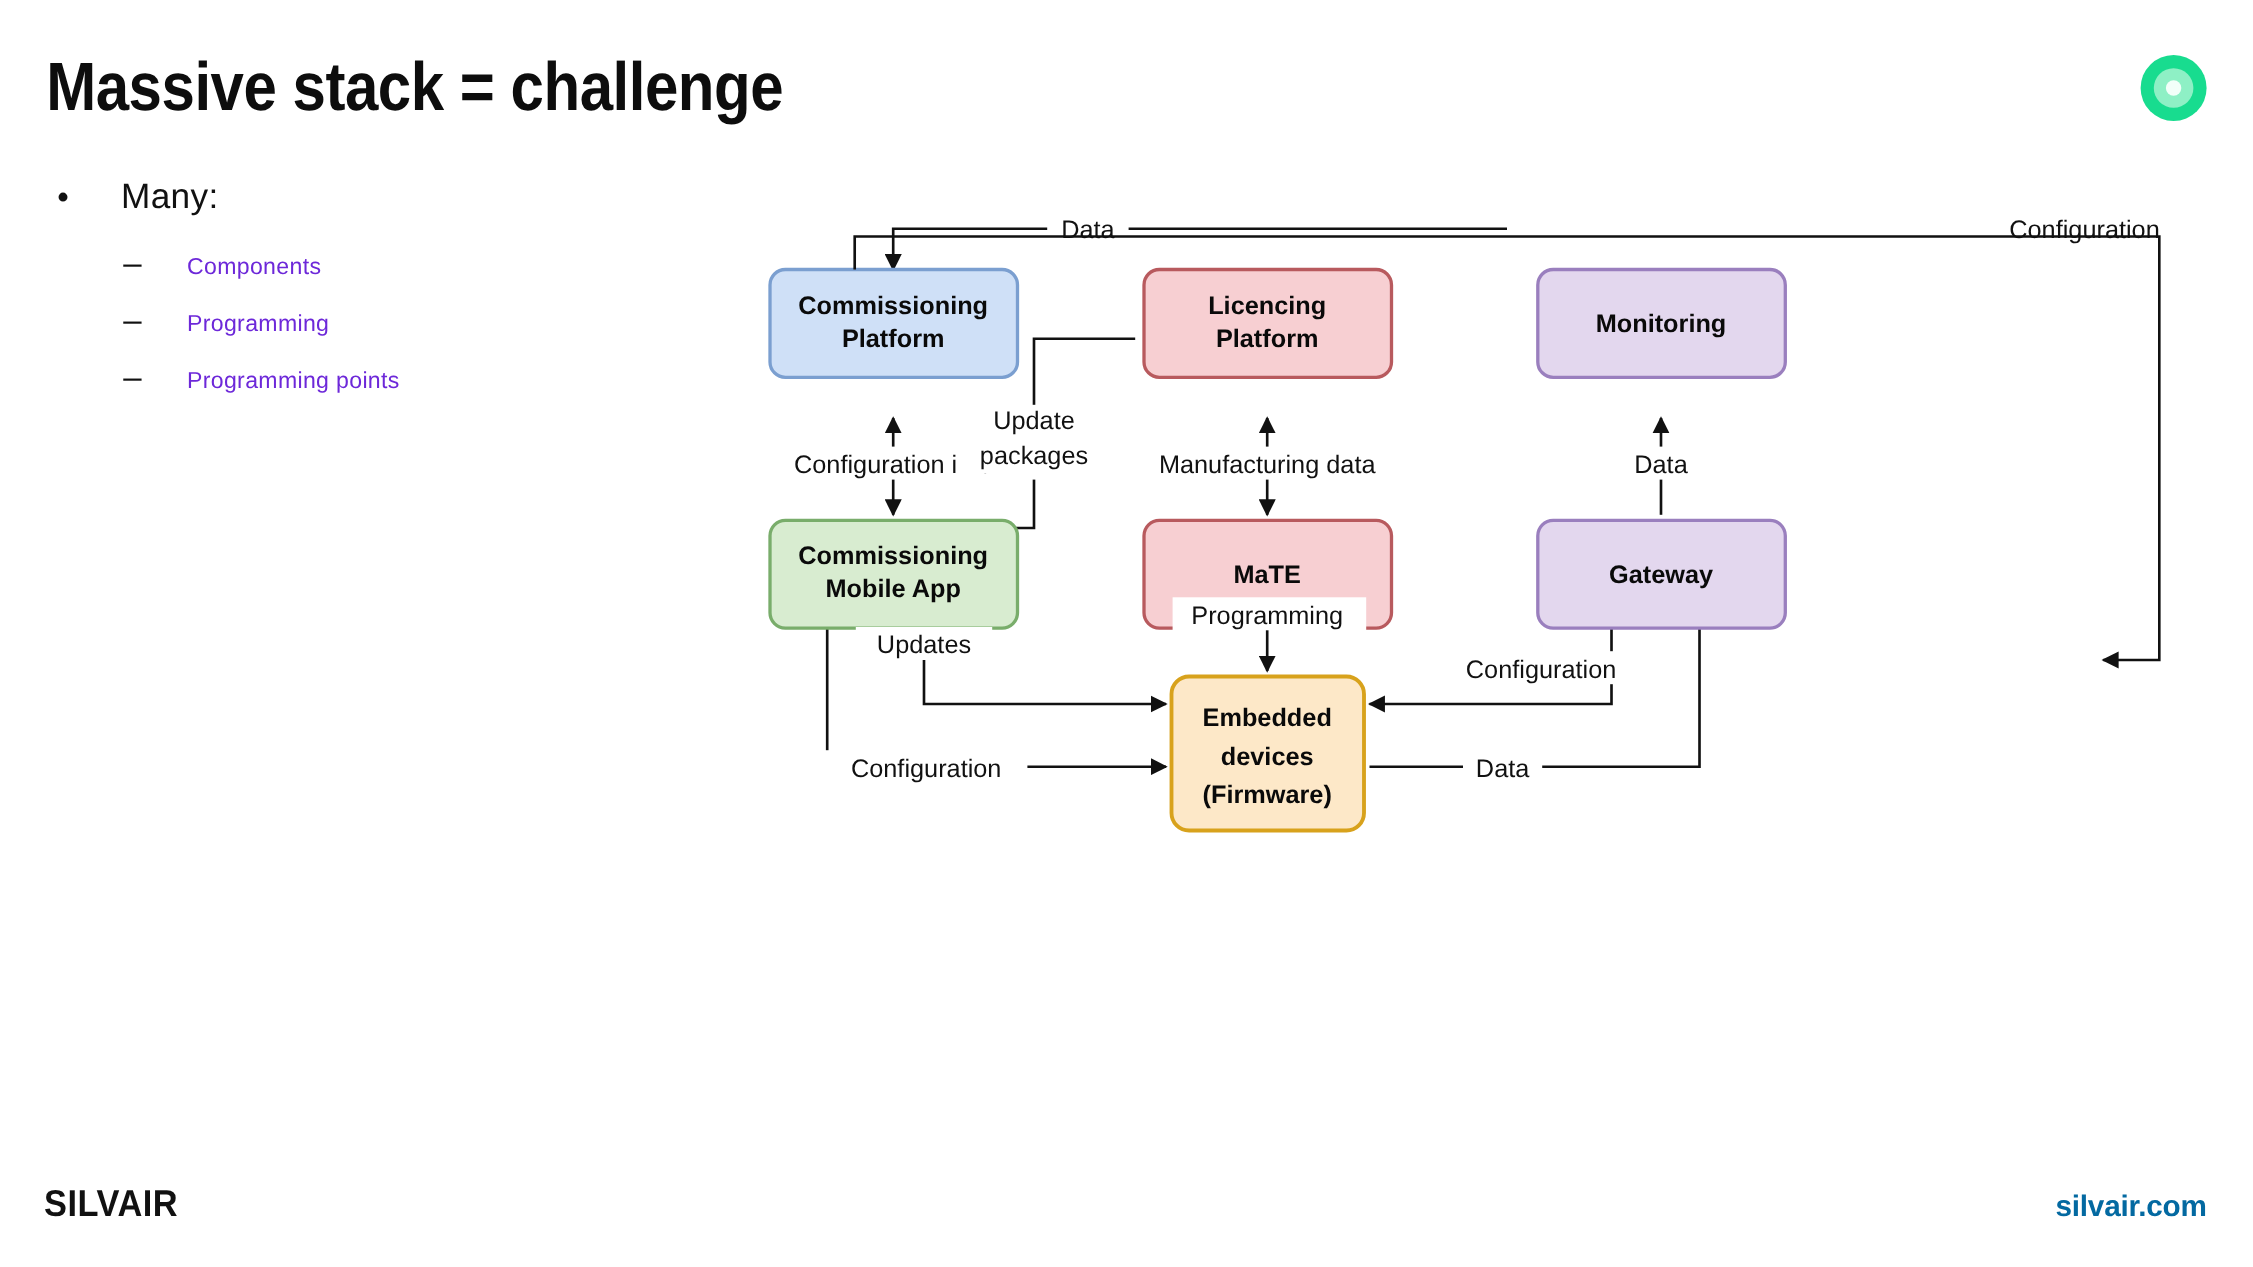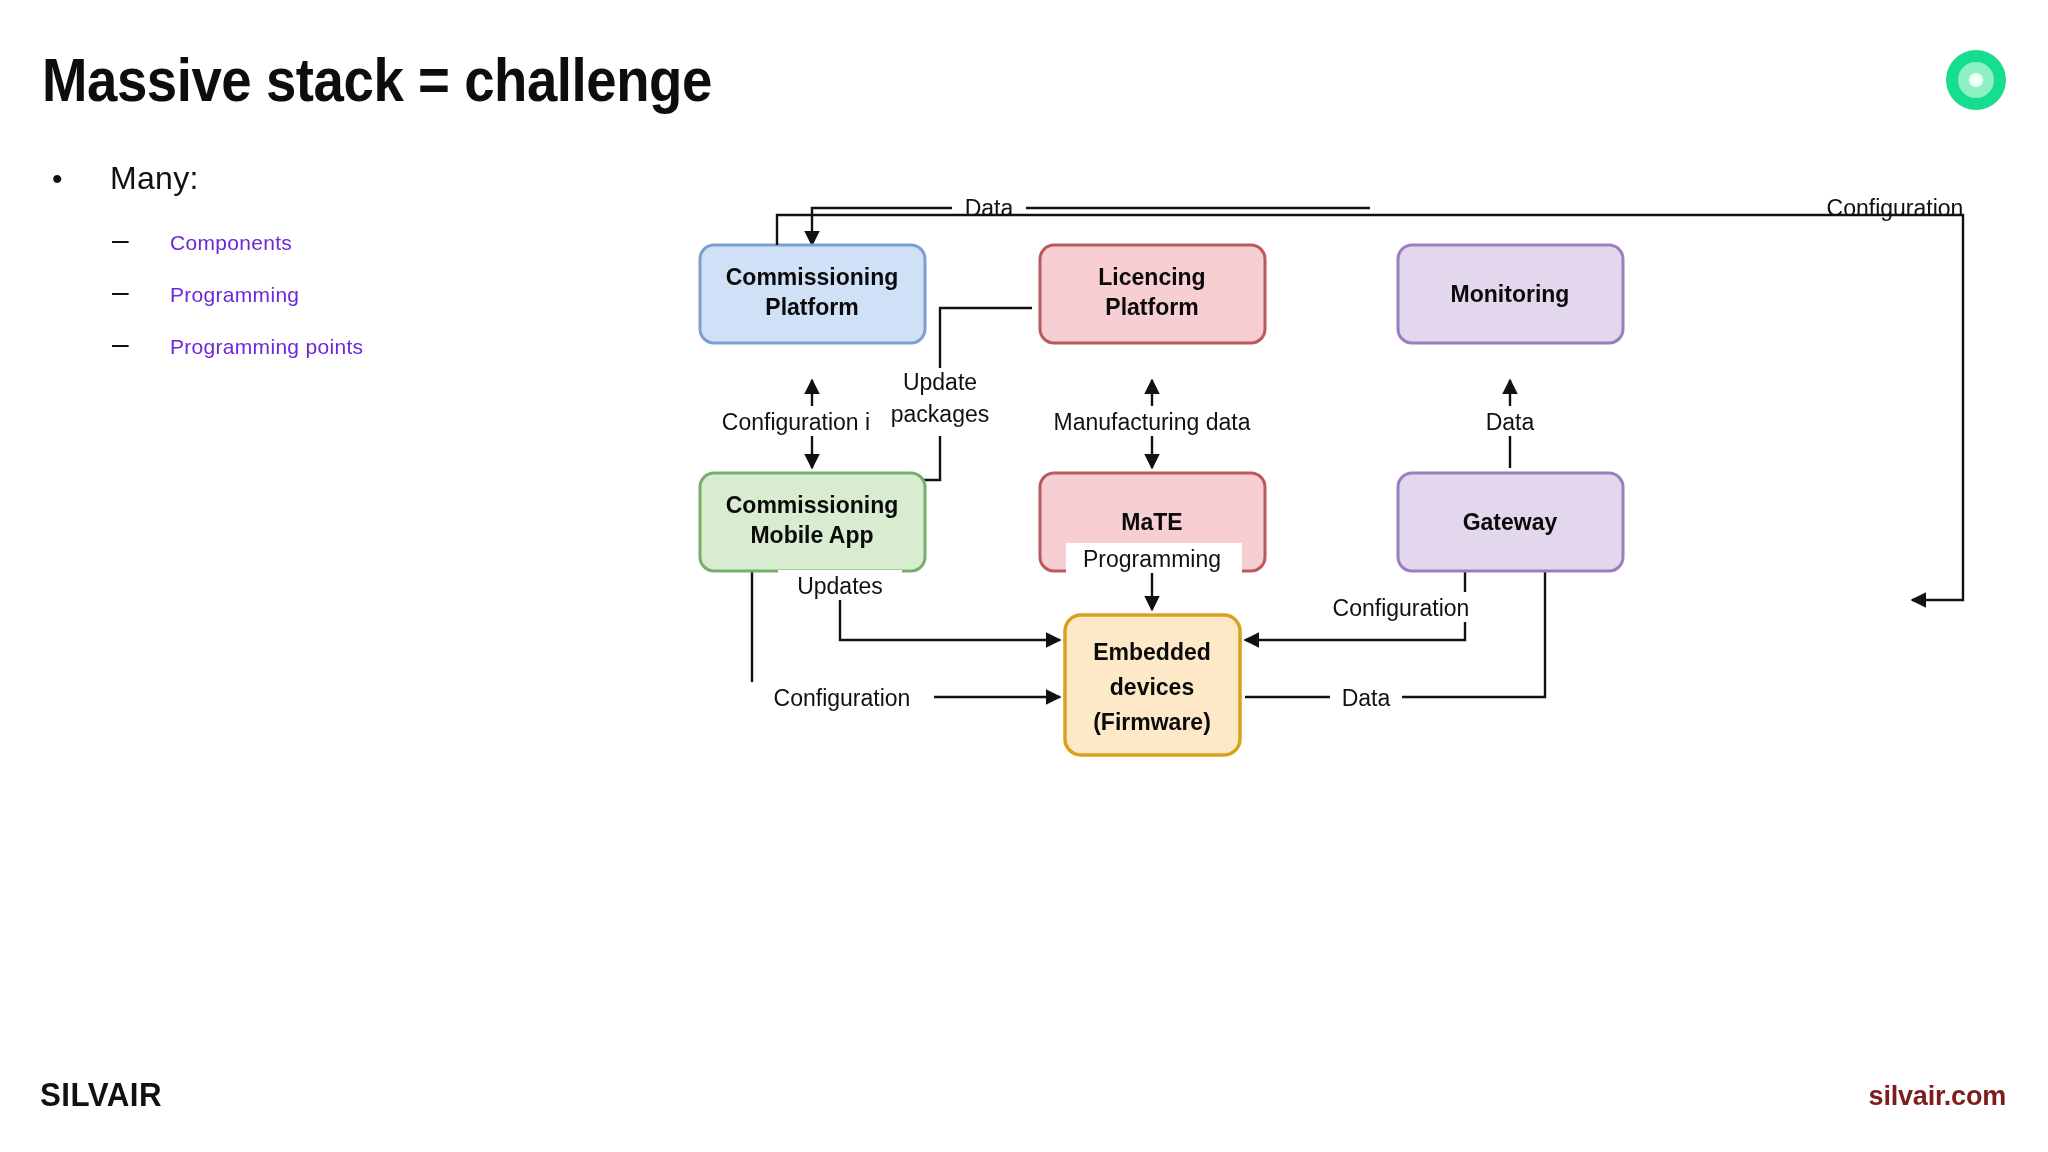--- a/index.html
+++ b/index.html
@@ -127,21 +127,21 @@
     transform-origin: left center;
   }
   #footer-url {
     position: absolute;
     right: 42px;
     bottom: 40px;
     font-family: "Liberation Sans", sans-serif;
     font-weight: bold;
     font-size: 27px;
     letter-spacing: -0.2px;
-    color: #7f1d1d;
+    color: #0369a1;
   }
 </style>
 </head>
 <body>
 
 <div id="slide-title">Massive stack = challenge</div>
 
 <div id="brand-mark">
   <svg width="64" height="64" viewBox="0 0 64 64">
     <circle cx="32" cy="32" r="30" fill="#18dc8f"></circle>

